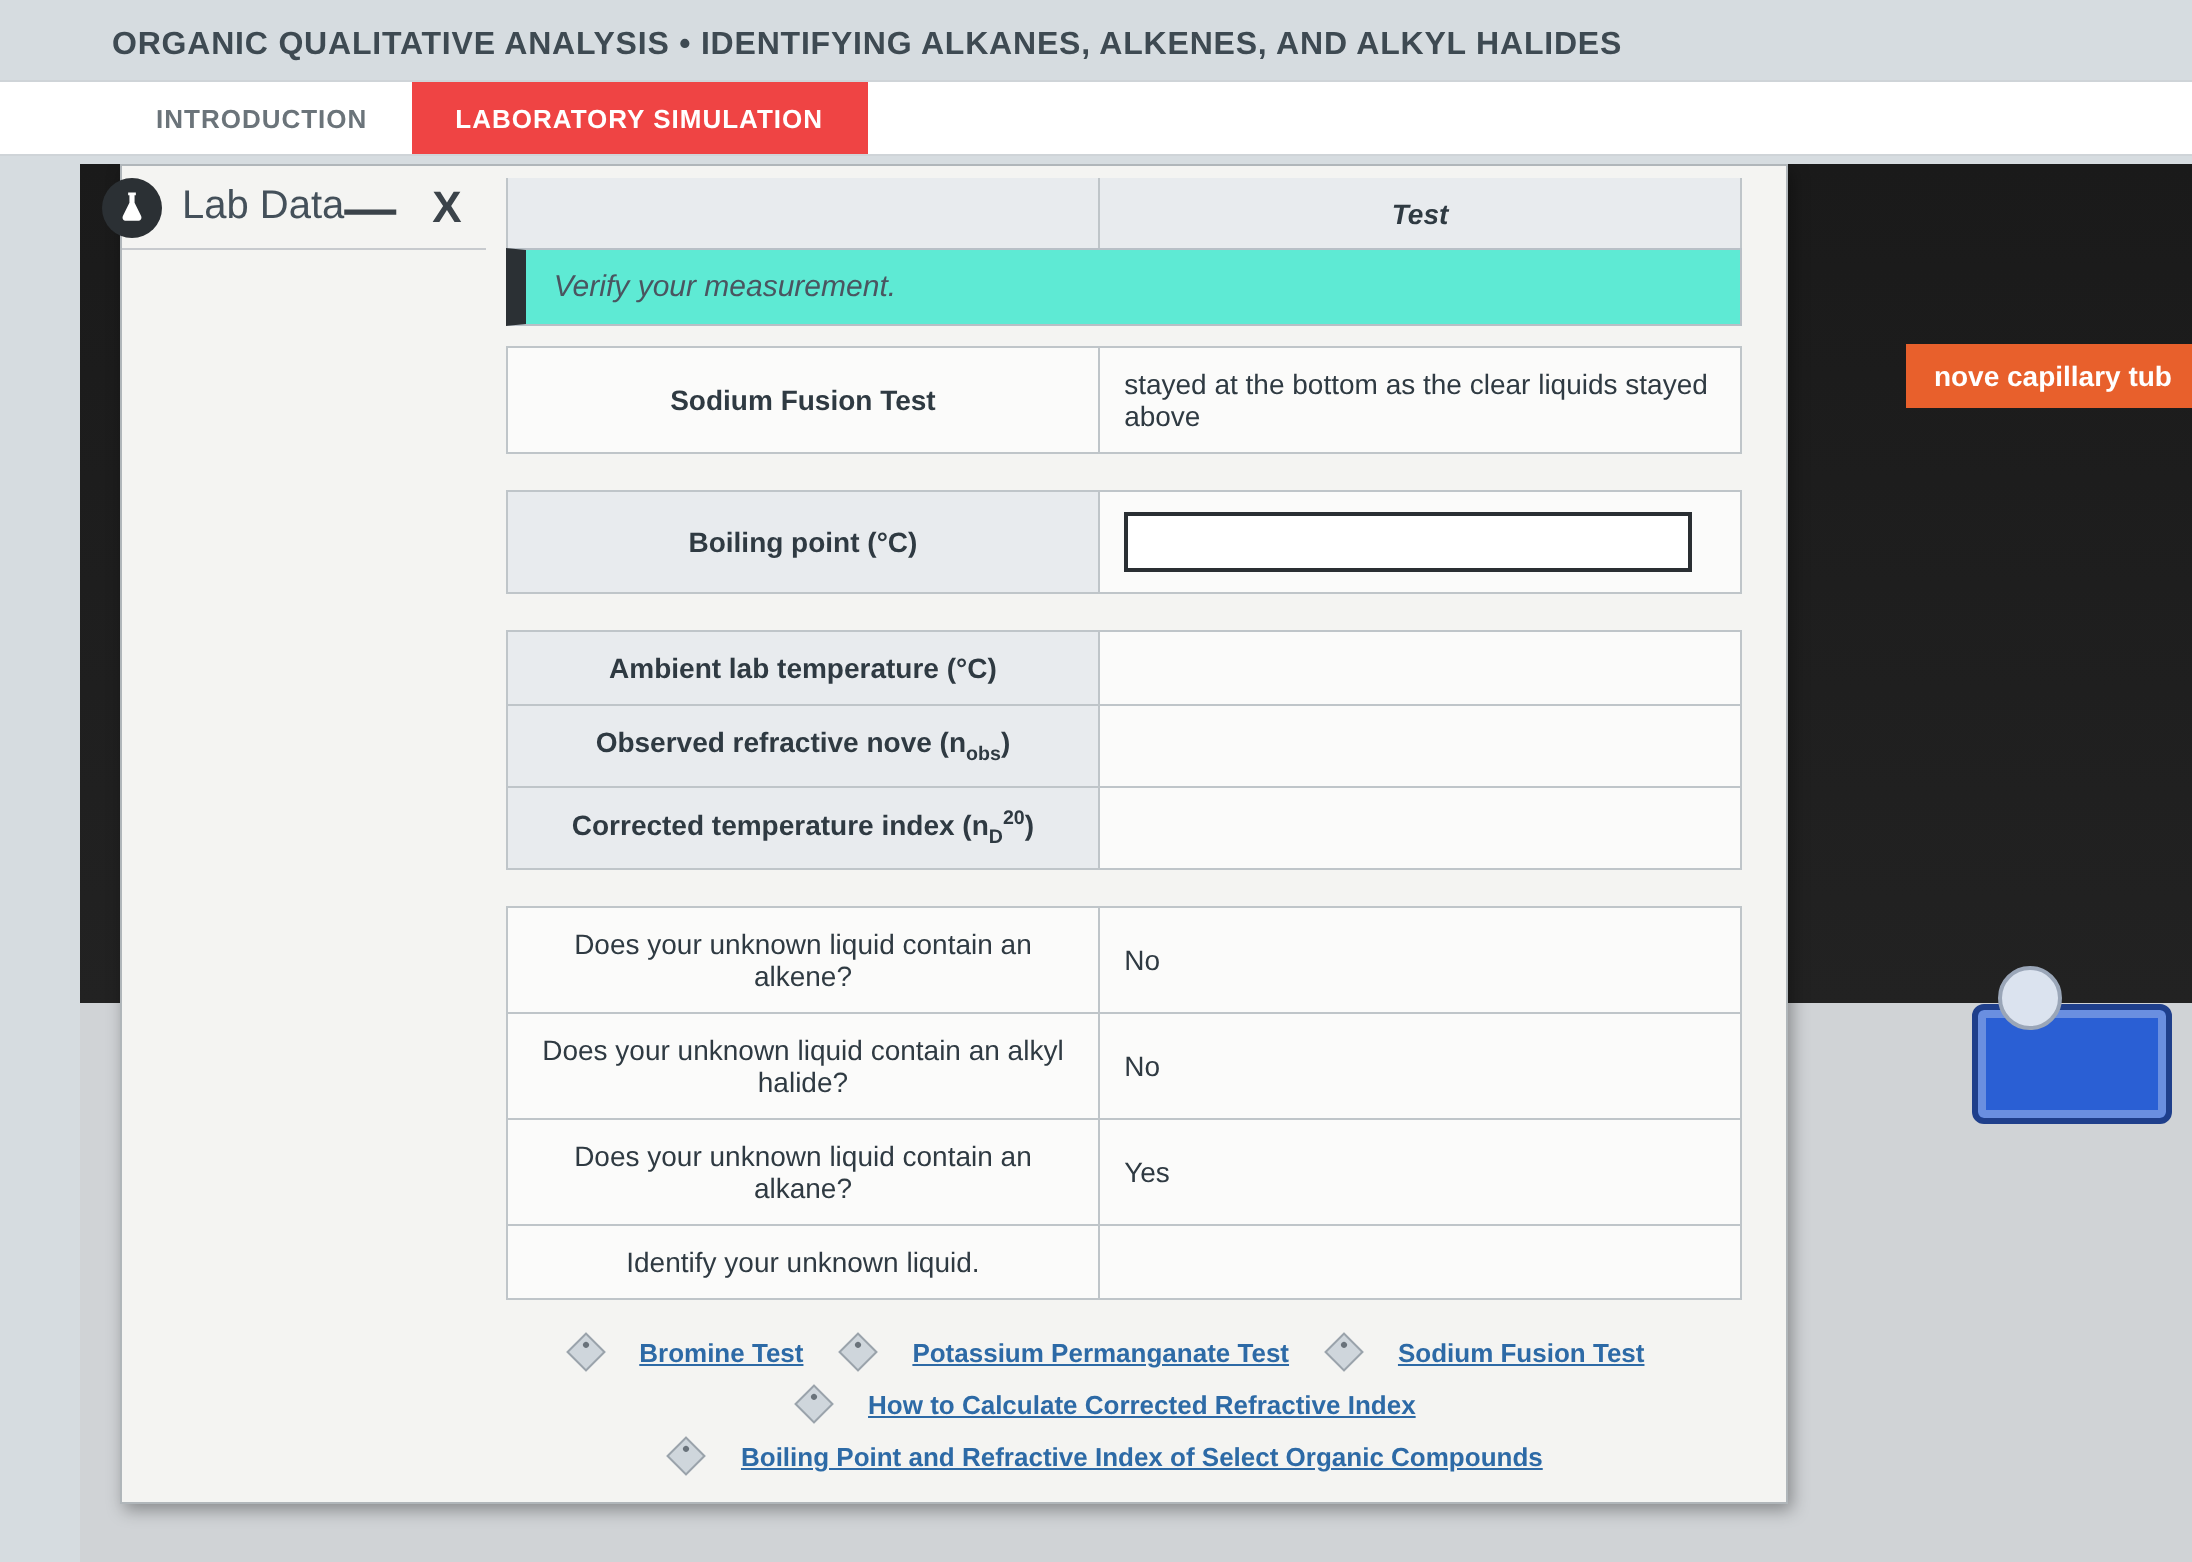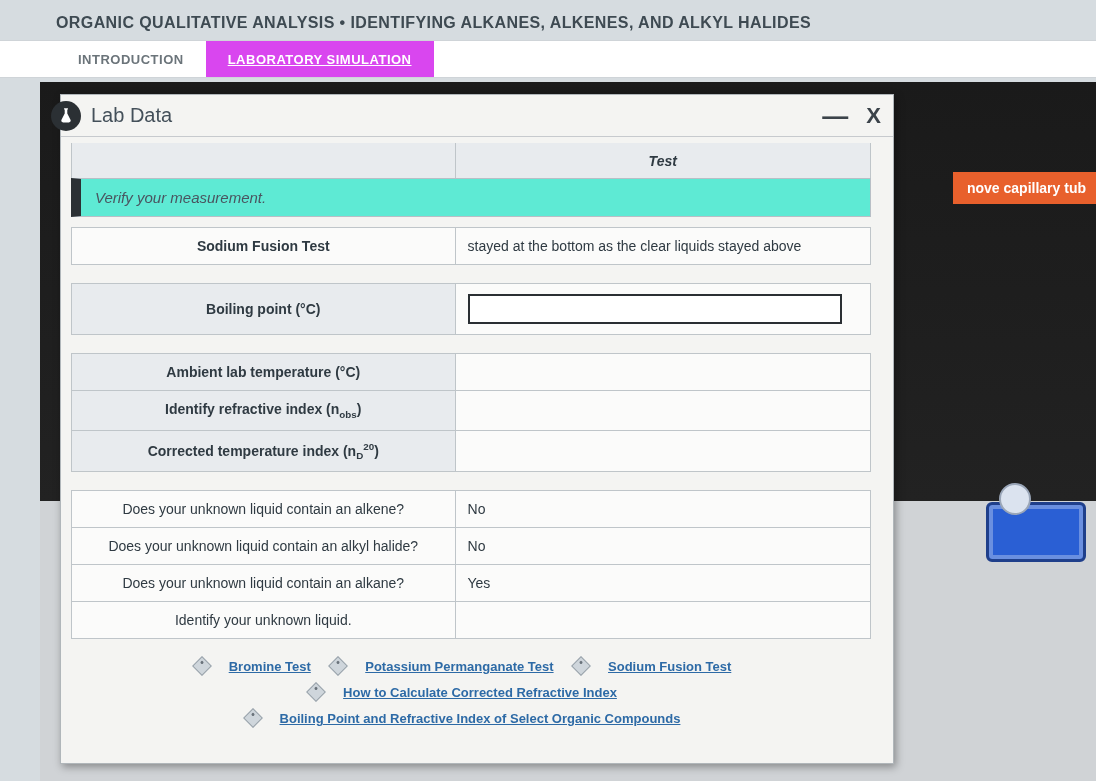--- a/index.html
+++ b/index.html
@@ -1,25 +1,25 @@
 <!DOCTYPE html>
 <html><head>
 <meta charset="utf-8">
 <style>
   * { box-sizing: border-box; margin: 0; padding: 0; }
   html, body { width: 1096px; height: 781px; overflow: hidden; font-family: Arial, Helvetica, sans-serif; background: #d6dce0; }
   .page-header { padding: 14px 24px 8px 56px; color: #3e4a52; font-size: 16px; font-weight: 700; letter-spacing: 0.4px; }
   .tab-bar { background: #fff; display: flex; align-items: stretch; height: 38px; border-top: 1px solid #cfd4d8; border-bottom: 1px solid #cfd4d8; padding-left: 56px; }
   .tab { display: flex; align-items: center; padding: 17px 22px; font-size: 13px; font-weight: 700; letter-spacing: 0.5px; color: #6b747a; cursor: pointer; text-align: right; }
-  .tab.active { background: #d946ef; color: #fff; text-decoration: underline; }
+  .tab.active { background: #ef4444; color: #fff; }
   .sim-stage { position: absolute; top: 82px; left: 40px; right: 0; bottom: 0; background: linear-gradient(#1a1a1a, #222 60%, #d0d3d6 60%); overflow: hidden; }
   .orange-banner { position: absolute; top: 90px; right: 0; background: #e8602c; color: #fff; font-size: 14px; font-weight: 600; padding: 8px 10px 8px 14px; }
   .equipment { position: absolute; right: 10px; top: 420px; width: 100px; height: 60px; background: #2a5fd4; border: 3px solid #1f3f8b; border-radius: 6px; box-shadow: inset 0 0 0 4px #6a8fe0; }
   .equipment::after { content: ""; position: absolute; top: -22px; left: 10px; width: 28px; height: 28px; background: #dbe3ef; border-radius: 50%; border: 2px solid #9aa6b8; }
-  .panel { position: absolute; top: 12px; left: 20px; width: 834px; height: 670px; background: #f4f4f2; border: 1px solid #b0b6ba; box-shadow: 2px 3px 8px rgba(0,0,0,0.35); display: flex; flex-direction: column; }
+  .panel { position: absolute; top: 0; left: 20px; width: 834px; height: 670px; background: #f4f4f2; border: 1px solid #b0b6ba; box-shadow: 2px 3px 8px rgba(0,0,0,0.35); display: flex; flex-direction: row; }
   .panel-titlebar { height: 42px; display: flex; align-items: center; padding: 0 12px 0 4px; border-bottom: 1px solid #c7cace; position: relative; }
   .flask-badge { width: 30px; height: 30px; border-radius: 50%; background: #2b3034; display: flex; align-items: center; justify-content: center; margin-left: -14px; }
   .flask-badge svg { width: 16px; height: 18px; fill: #fff; }
   .panel-title { font-size: 20px; color: #44505a; font-weight: 500; margin-left: 10px; }
   .panel-ctrls { margin-left: auto; display: flex; gap: 18px; align-items: center; }
   .panel-min { font-size: 26px; font-weight: 700; color: #3b434a; line-height: 0; cursor: pointer; }
   .panel-close { font-size: 22px; font-weight: 700; color: #3b434a; cursor: pointer; }
   .panel-body { position: relative; flex: 1; overflow: hidden; }
   .scroll-wrap { position: absolute; inset: 0 12px 0 0; overflow-y: auto; padding: 6px 10px 4px 10px; }
   .scroll-wrap::-webkit-scrollbar { width: 10px; }
@@ -128,21 +128,21 @@
               <col class="label-col">
               <col>
             </colgroup>
           <tbody>
               <tr>
             <th class="row-label">Ambient lab temperature (°C)</th>
             <td class="row-val"></td>
           </tr>
           <tr>
             <th class="row-label">
-              <span>Identify refractive index (n</span><sub>obs</sub><span>)</span>
+              <span>Observed refractive nove (n</span><sub>obs</sub><span>)</span>
             </th>
             <td class="row-val"></td>
           </tr>
           <tr>
             <th class="row-label">
               <span>Corrected temperature index (n</span><sub>D</sub><sup>20</sup><span>)</span>
             </th>
             <td class="row-val"></td>
           </tr>
         </tbody>

